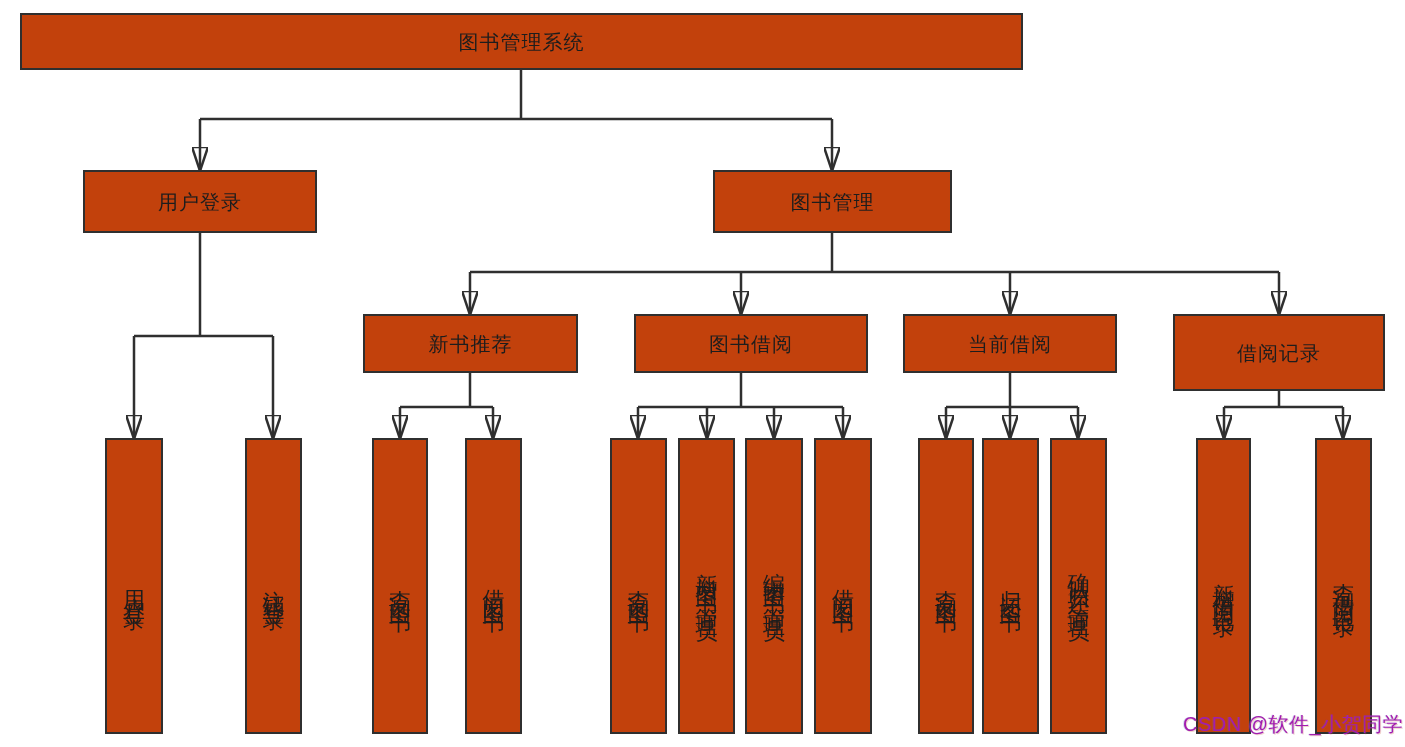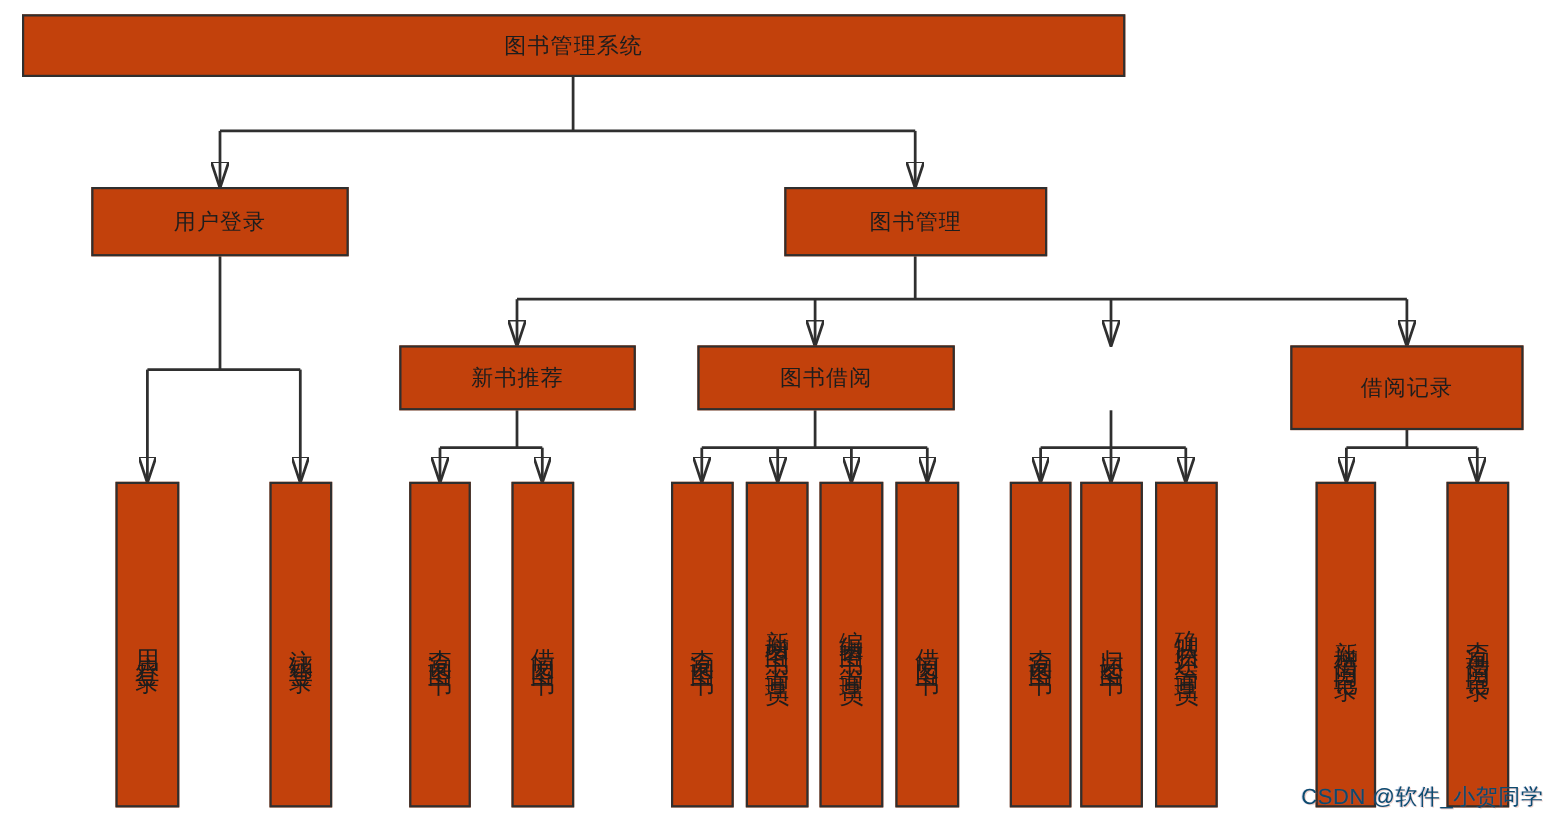--- a/index.html
+++ b/index.html
@@ -35,21 +35,21 @@
   .l-bbadd   {left:678px; width:57px;}
   .l-bbedit  {left:745px; width:58px;}
   .l-bbbor   {left:814px; width:58px;}
   .l-cbq     {left:918px; width:56px;}
   .l-cbret   {left:982px; width:57px;}
   .l-cbconf  {left:1050px;width:57px;}
   .l-bradd   {left:1196px;width:55px;}
   .l-brq     {left:1315px;width:57px;}
   .watermark{
     position:absolute;left:1183px;top:711px;z-index:3;
-    font-size:20px;color:#0c4a6e;letter-spacing:0.5px;white-space:nowrap;
+    font-size:20px;color:#a21caf;letter-spacing:0.5px;white-space:nowrap;
     text-shadow:1px 1px 0 rgba(190,80,60,0.25), -1px 0 0 rgba(90,110,200,0.25);
   }
 </style>
 </head>
 <body>
 
 <div class="canvas">
 
   <svg class="edges" width="1405" height="747" viewBox="0 0 1405 747">
     <defs>
@@ -109,20 +109,23 @@
   <div class="node n-book-manage">
     <span>图书管理</span>
   </div>
 
   <div class="node n-new-rec">
     <span>新书推荐</span>
   </div>
   <div class="node n-book-borrow">
     <span>图书借阅</span>
   </div>
+  <div class="node n-cur-borrow">
+    <span>当前借阅</span>
+  </div>
   <div class="node n-borrow-rec">
     <span>借阅记录</span>
   </div>
 
   <div class="node leaf l-login">
     <span>用户登录</span>
   </div>
   <div class="node leaf l-logout">
     <span>注销登录</span>
   </div>

